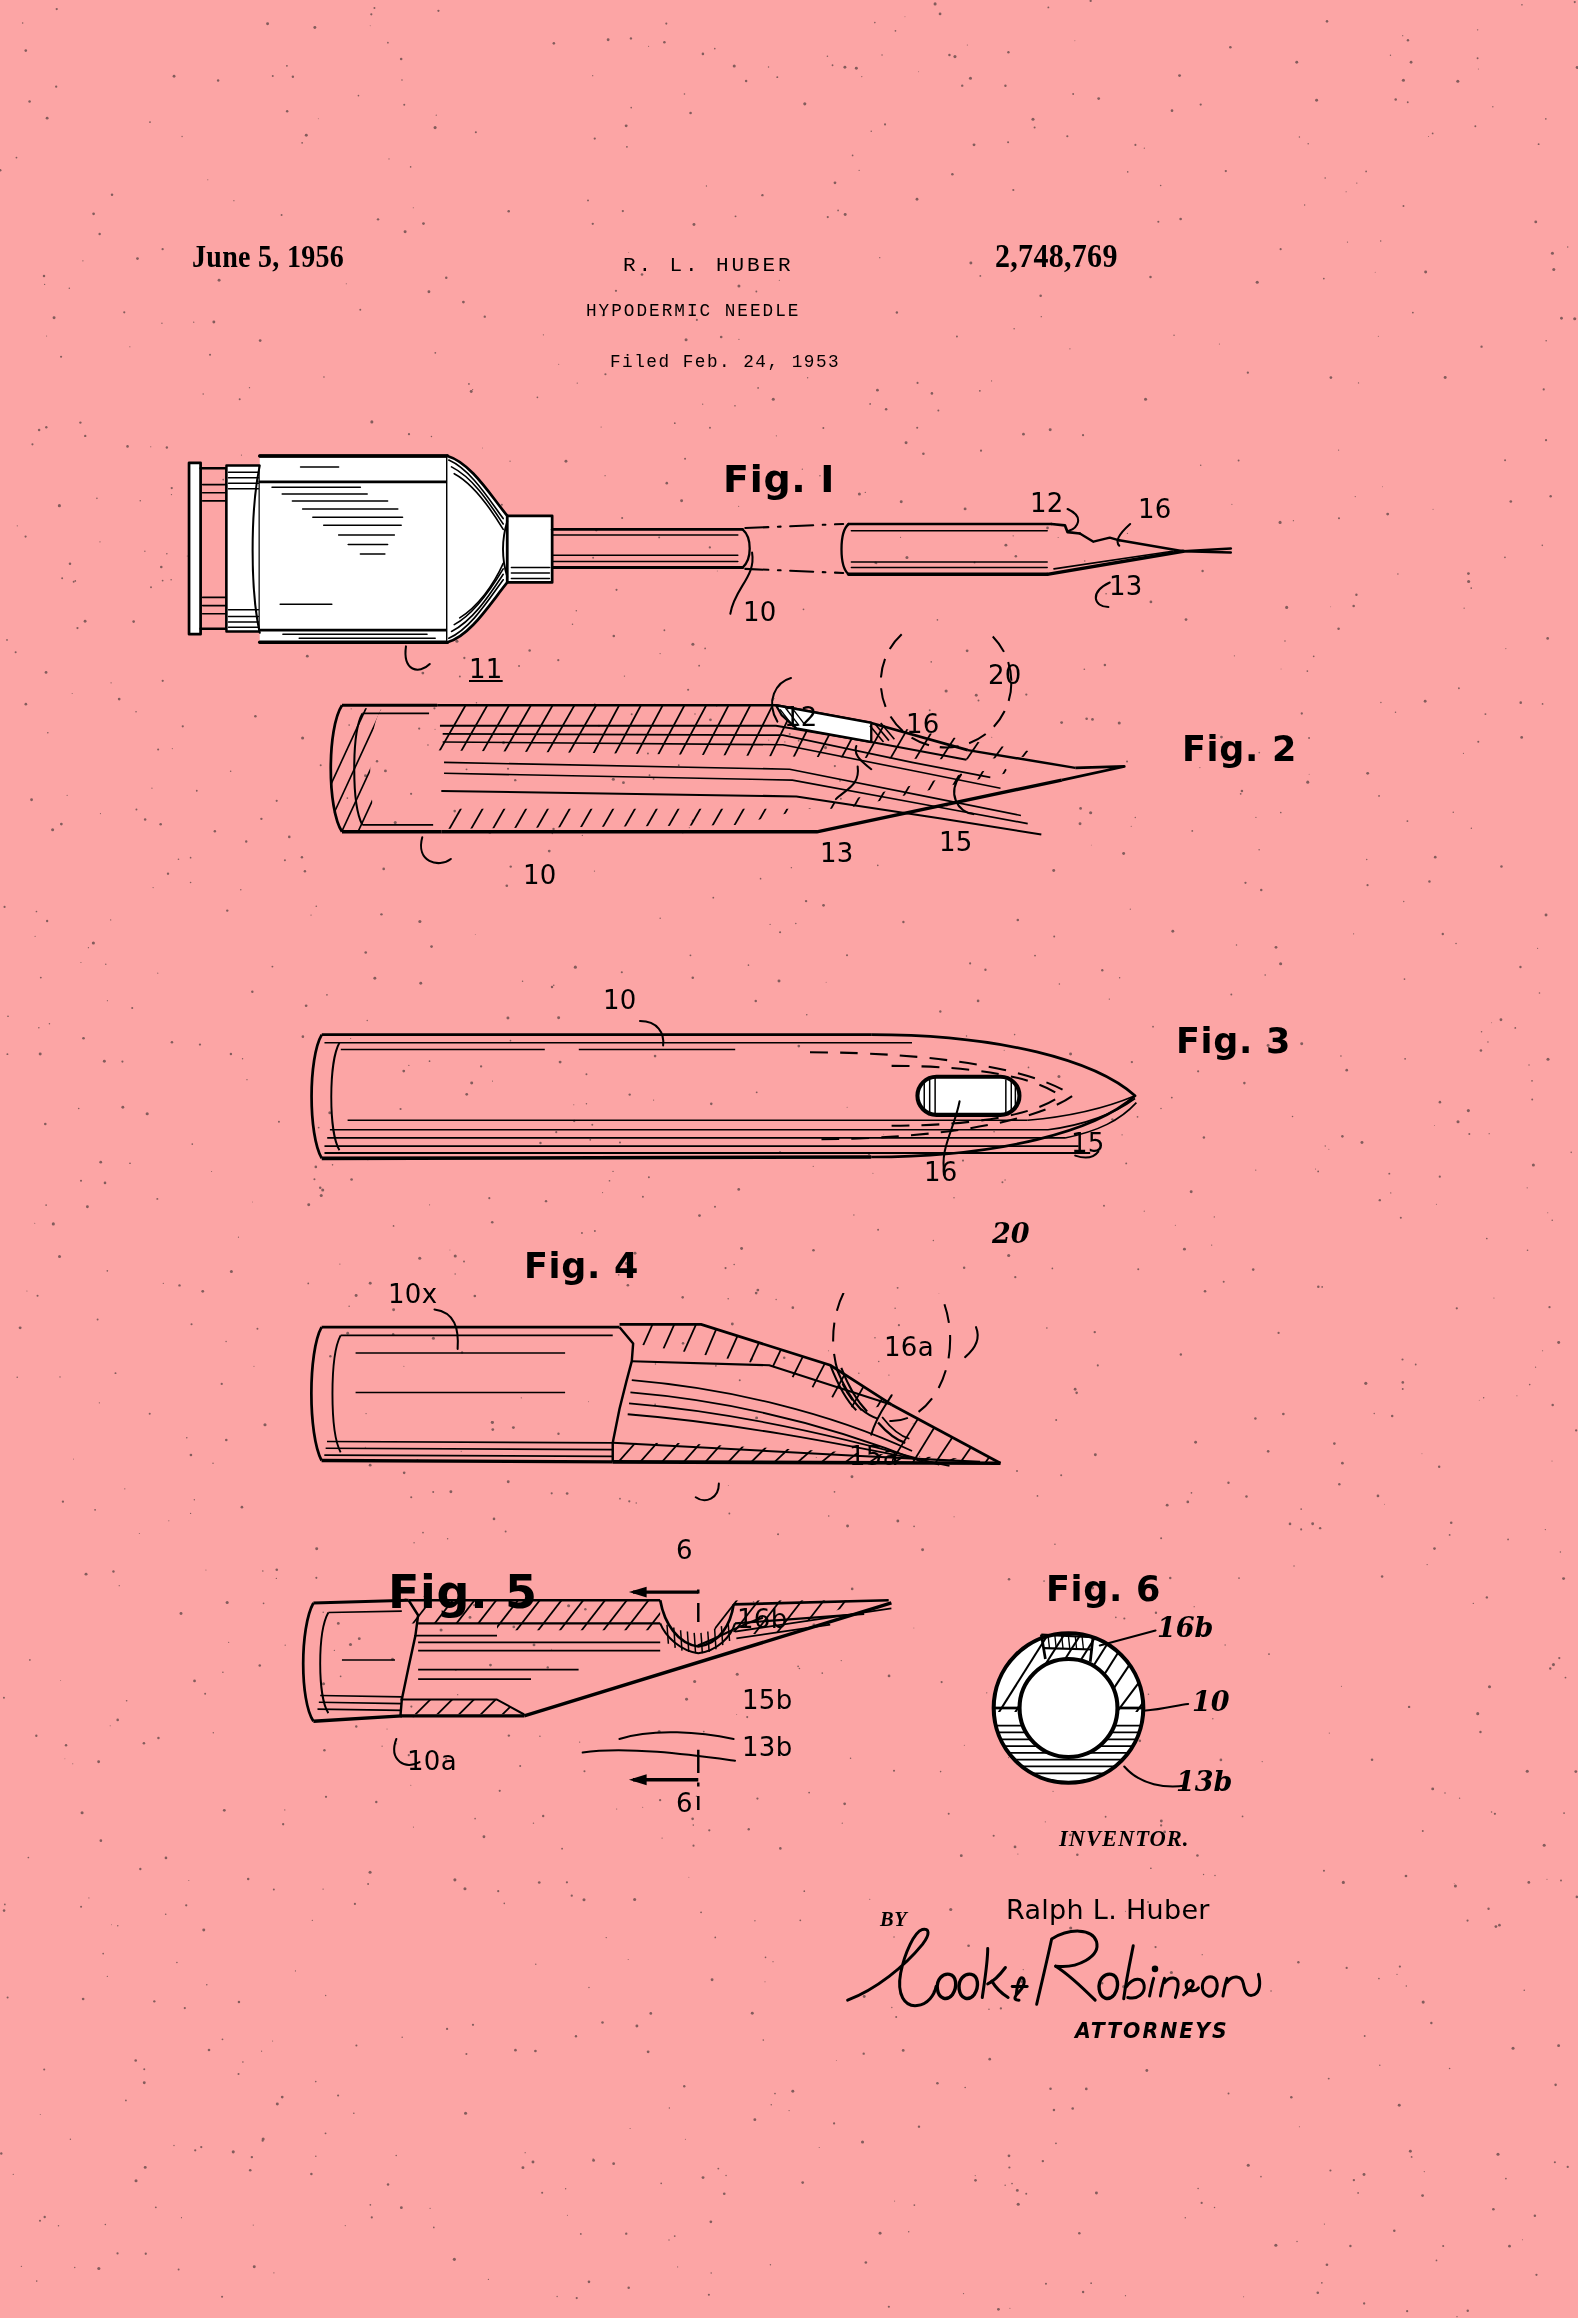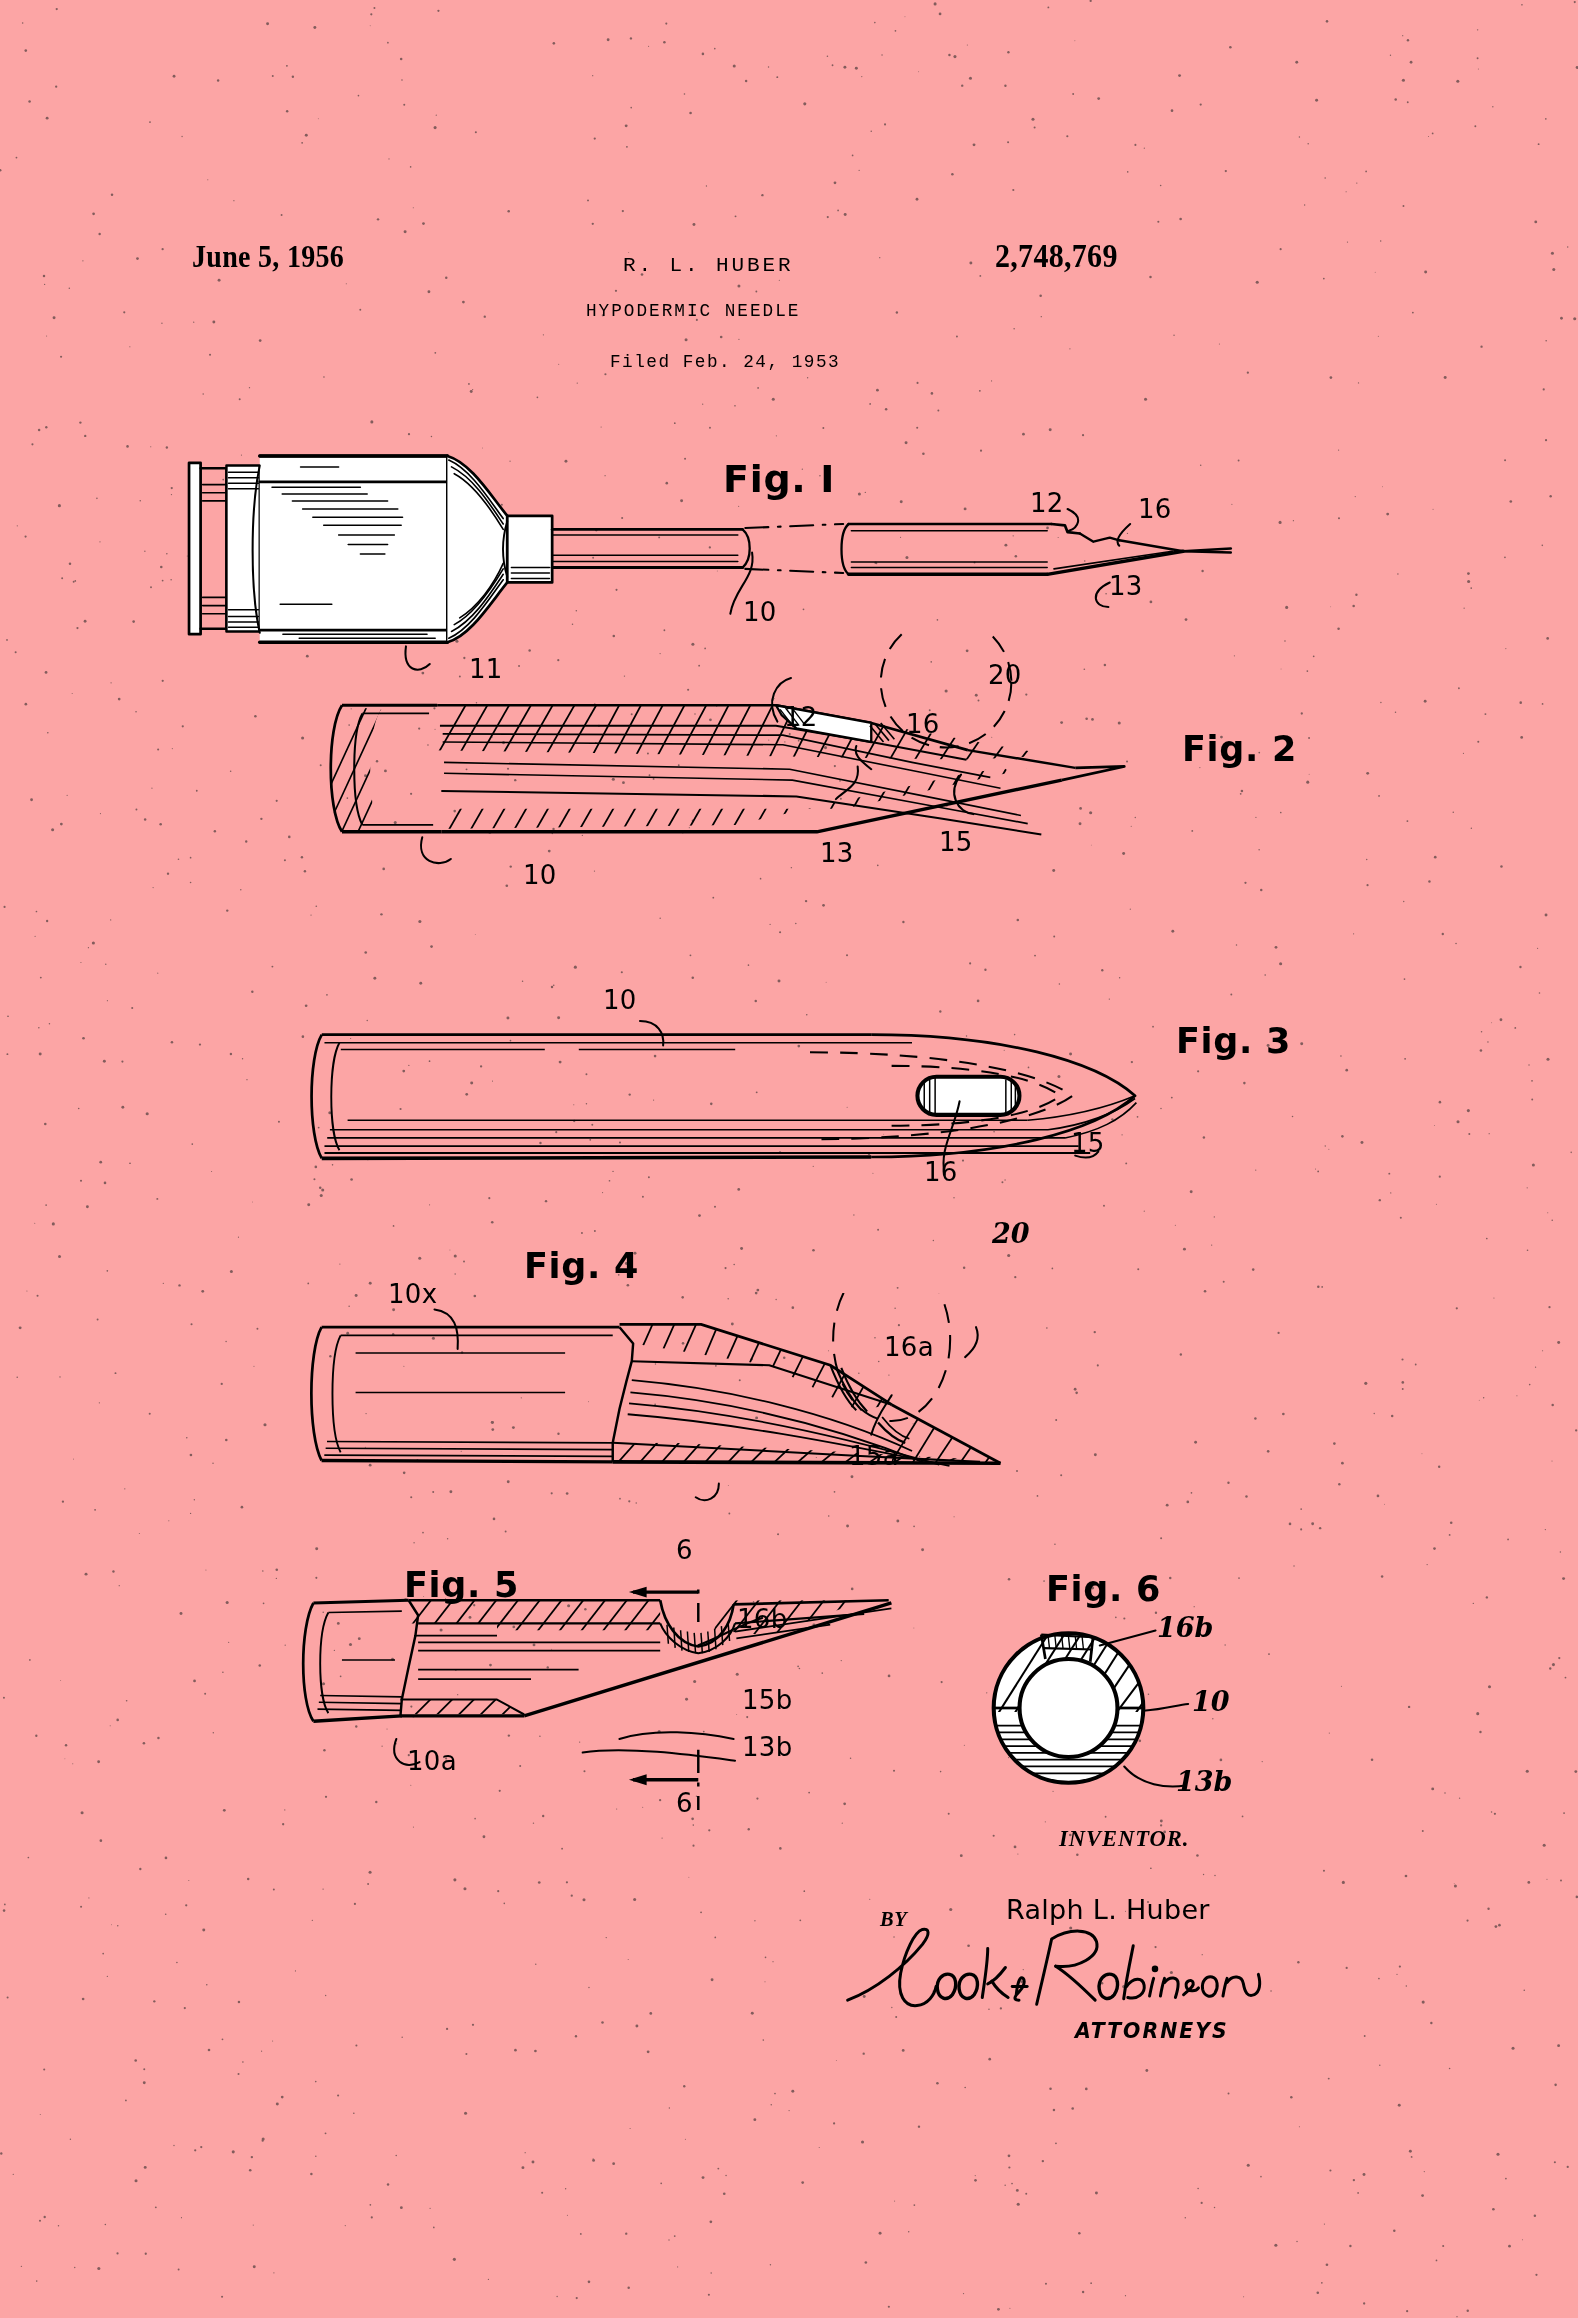--- a/index.html
+++ b/index.html
@@ -1768,21 +1768,21 @@
     <g fill="none" stroke="#000" stroke-width="3" stroke-linecap="round">
       <path d="M357,330 C 352,366 376,372 392,356"></path>
       <path d="M866,192 C 872,228 840,244 834,282"></path>
       <path d="M1330,128 C 1356,140 1344,156 1332,160"></path>
       <path d="M1422,150 C 1404,166 1400,176 1406,182"></path>
       <path d="M1392,236 C 1362,250 1368,272 1390,272"></path>
     </g>
   </svg>
 
   <div class="figtitle" id="fig1-title" style="left:723px; top:457px; font-size:38px;">Fig. I</div>
-  <div class="ref" style="left:469px; top:654px;">11</div>
+  <div class="ref" style="left:469px; top:654px;text-decoration:underline;">11</div>
   <div class="ref" style="left:743px; top:597px;">10</div>
   <div class="ref" style="left:1030px; top:488px;">12</div>
   <div class="ref" style="left:1138px; top:494px;">16</div>
   <div class="ref" style="left:1109px; top:571px;">13</div>
 
   <svg class="svgabs" style="left:259px; top:633px;" width="966" height="252" viewBox="0 0 1420 370">
     <defs>
       <clipPath id="f2upper">
         <path d="M248,106 L740,106 L880,128 L1168,180 L1040,186 L250,172 Z"></path>
       </clipPath>
@@ -2202,21 +2202,21 @@
     <polygon points="494,286 520,278 520,294" fill="#000"></polygon>
 
     <g fill="none" stroke="#000" stroke-width="3" stroke-linecap="round">
       <path d="M596,88 C 630,76 660,56 690,48"></path>
       <path d="M480,226 C 530,210 600,216 648,226"></path>
       <path d="M426,246 C 490,236 590,250 650,258"></path>
       <path d="M152,226 C 140,258 166,272 186,260"></path>
     </g>
   </svg>
 
-  <div class="figtitle" id="fig5-title" style="left:404px; top:1565px; font-size:35px;">Fig. 5</div>
+  <div class="figtitle" id="fig5-title" style="left:388px; top:1565px; font-size:46px;">Fig. 5</div>
   <div class="ref" style="left:407px;  top:1746px;">10a</div>
   <div class="ref" style="left:737px; top:1604px;">16b</div>
   <div class="ref" style="left:742px; top:1685px;">15b</div>
   <div class="ref" style="left:742px; top:1732px;">13b</div>
   <div class="ref" style="left:676px;  top:1535px;">6</div>
   <div class="ref" style="left:676px;  top:1788px;">6</div>
 
   <svg class="svgabs" style="left:973px; top:1606px;" width="327" height="204" viewBox="0 0 480 300">
     <defs>
       <clipPath id="f6ringA">

